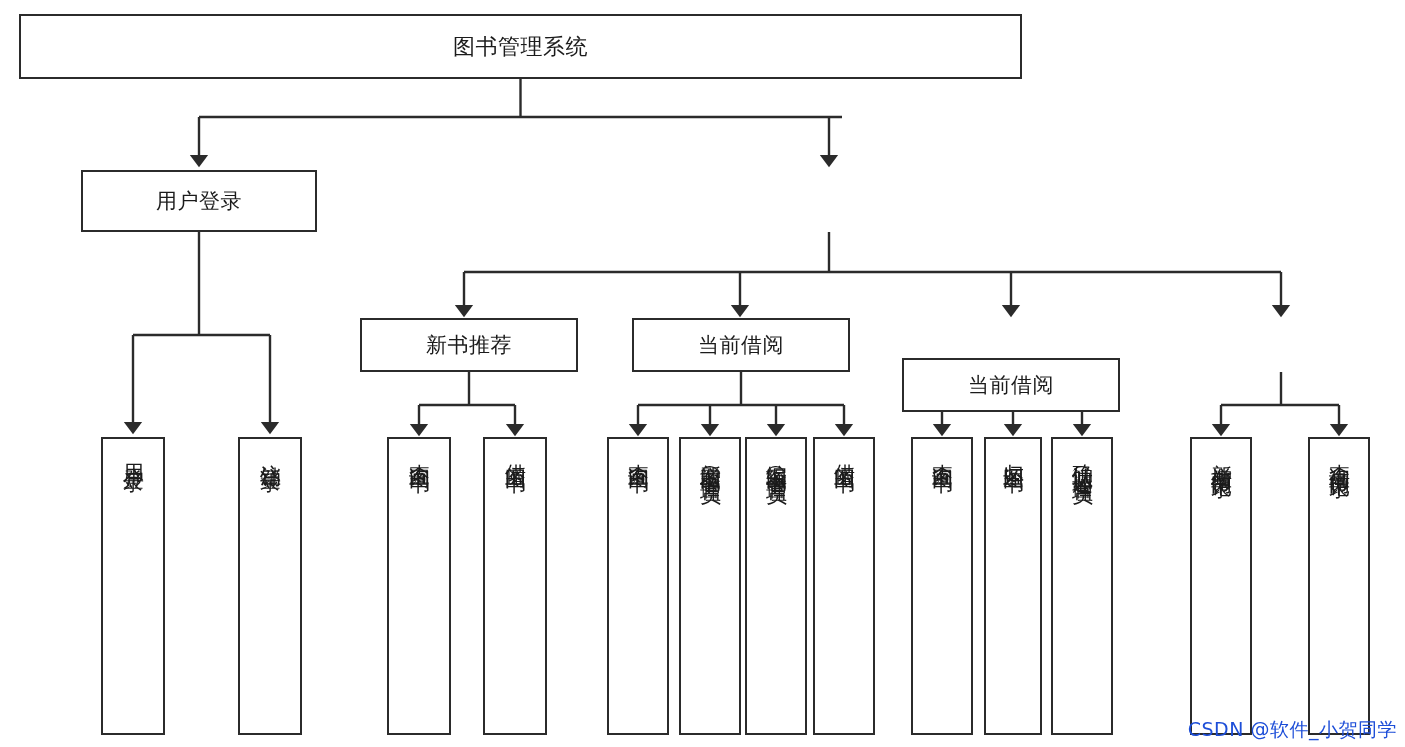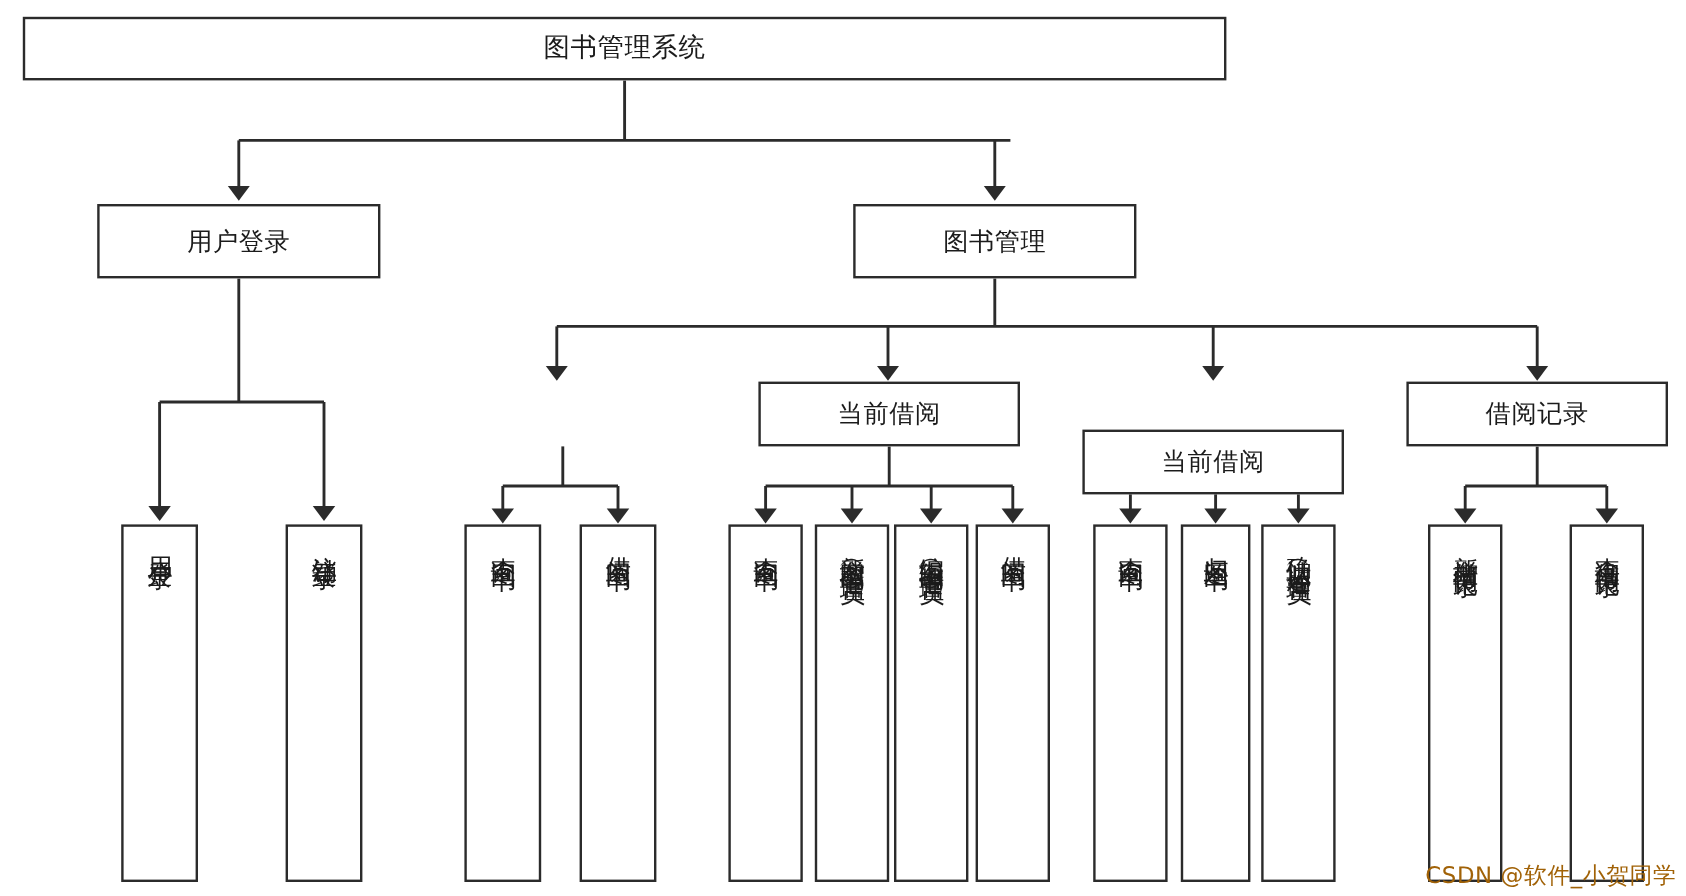--- a/index.html
+++ b/index.html
@@ -60,21 +60,21 @@
     margin: 0 auto;
   }
   .node.root .node-label {
     font-size: 22px;
   }
   #watermark {
     position: absolute;
     right: 8px;
     bottom: 4px;
     font-size: 19px;
-    color: #a16207;
+    color: #1d4ed8;
     letter-spacing: 0.5px;
     z-index: 3;
     white-space: nowrap;
     margin-left: 40px;
   }
 </style>
 </head>
 <body>
 
 <div id="diagram-canvas">
@@ -122,39 +122,36 @@
       <path d="M1013,405 L1013,429" marker-end="url(#arrowhead)"></path>
       <path d="M1082,405 L1082,429" marker-end="url(#arrowhead)"></path>
 
       <path d="M1281,372 L1281,405"></path>
       <path d="M1221,405 L1339,405"></path>
       <path d="M1221,405 L1221,429" marker-end="url(#arrowhead)"></path>
       <path d="M1339,405 L1339,429" marker-end="url(#arrowhead)"></path>
     </g>
   </svg>
 
-  <div class="node root horizontal" style="left:19px; top:14px; width:1003px; height:53px;">
+  <div class="node root horizontal" style="left:19px; top:14px; width:1003px; height:65px;">
     <span class="node-label">图书管理系统</span>
   </div>
 
   <div class="node horizontal" style="left:81px; top:170px; width:236px; height:62px;">
     <span class="node-label">用户登录</span>
   </div>
-  <div class="node horizontal" style="left:711px; top:170px; width:236px; height:62px;">
-    <span class="node-label">图书管理</span>
+
+  <div class="node horizontal" style="left:360px; top:318px; width:218px; height:54px;">
+    <span class="node-label">新书推荐</span>
   </div>
-
   <div class="node horizontal" style="left:632px; top:318px; width:218px; height:54px;">
     <span class="node-label">当前借阅</span>
   </div>
   <div class="node horizontal" style="left:902px; top:318px; width:218px; height:54px;margin-top:40px;">
     <span class="node-label">当前借阅</span>
-  </div>
-  <div class="node horizontal" style="left:1172px; top:318px; width:218px; height:54px;">
-    <span class="node-label">借阅记录</span>
   </div>
 
   <div class="node vertical" style="left:101px; top:437px; width:64px; height:298px;">
     <span class="node-label">用户登录</span>
   </div>
   <div class="node vertical" style="left:238px; top:437px; width:64px; height:298px;">
     <span class="node-label">注销登录</span>
   </div>
 
   <div class="node vertical" style="left:387px; top:437px; width:64px; height:298px;">

